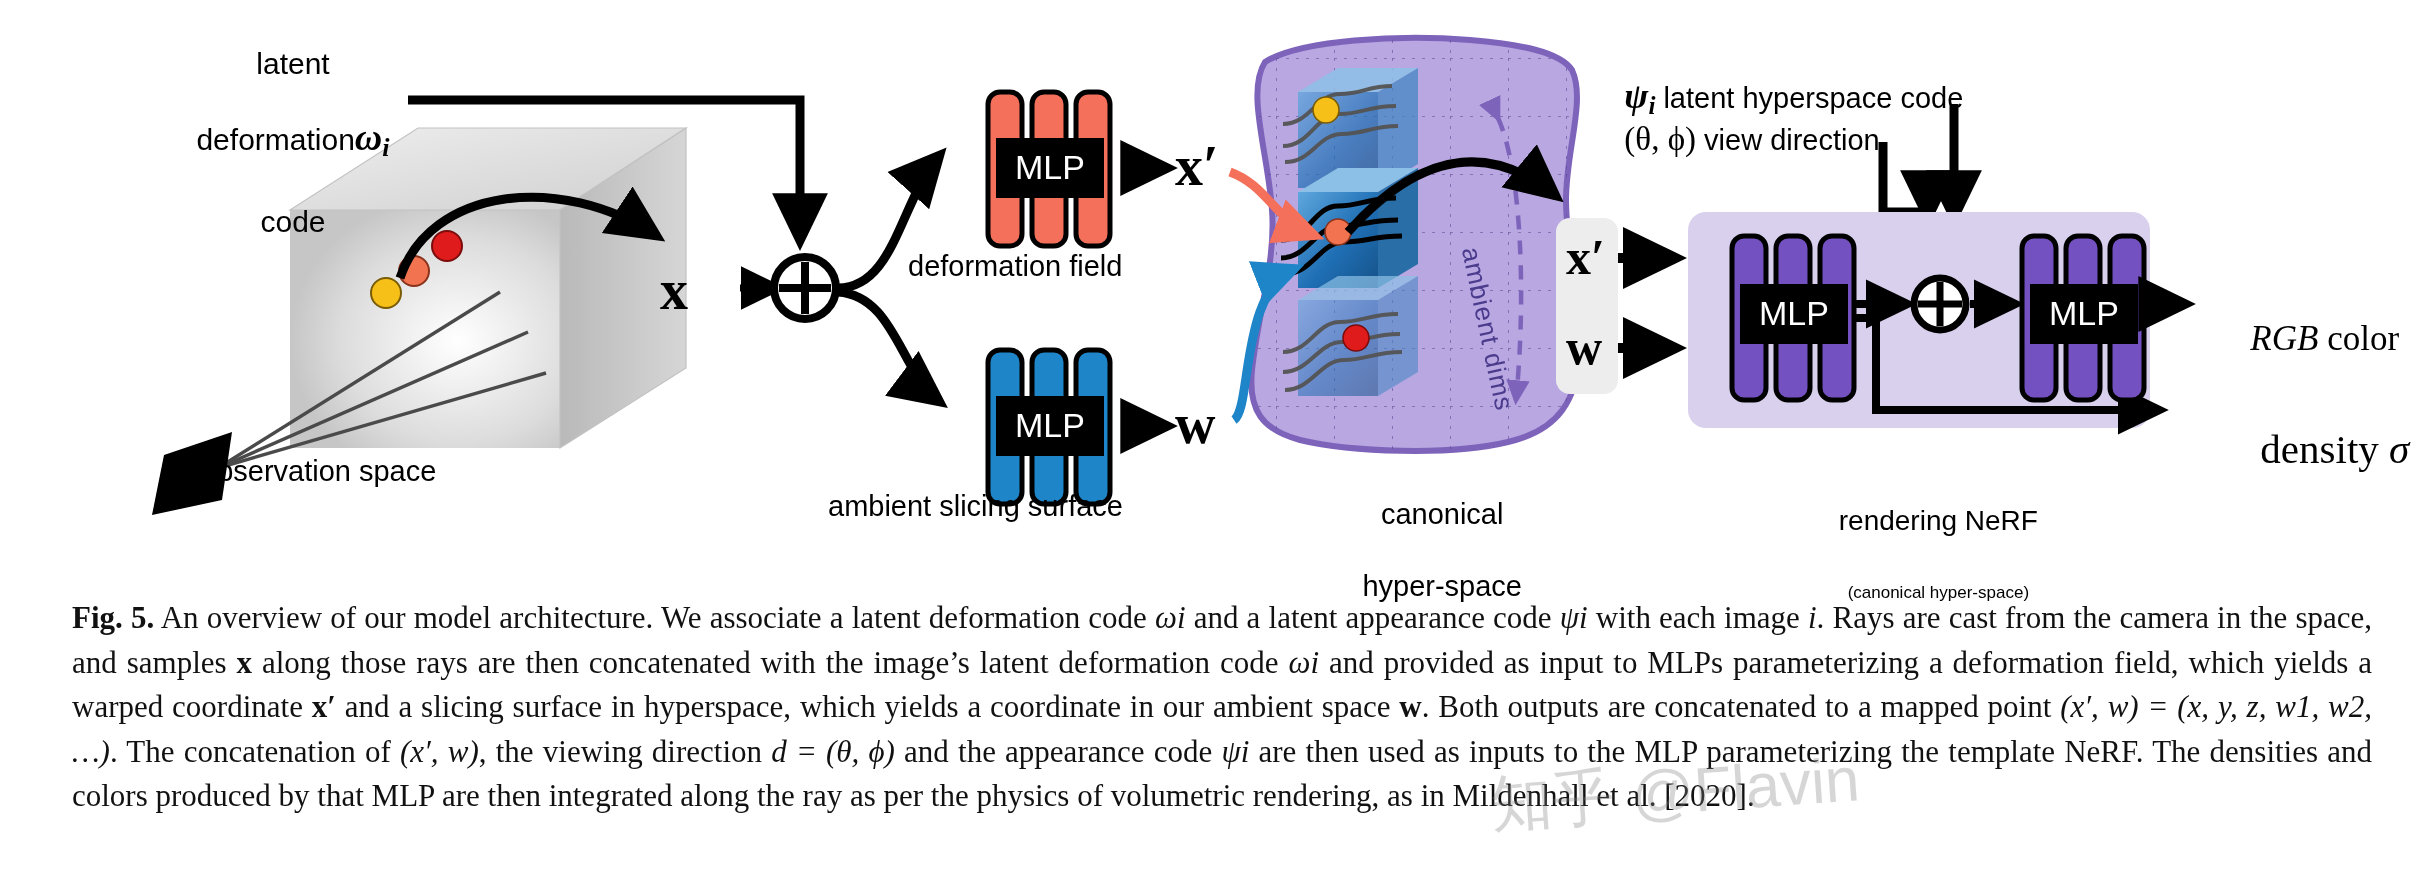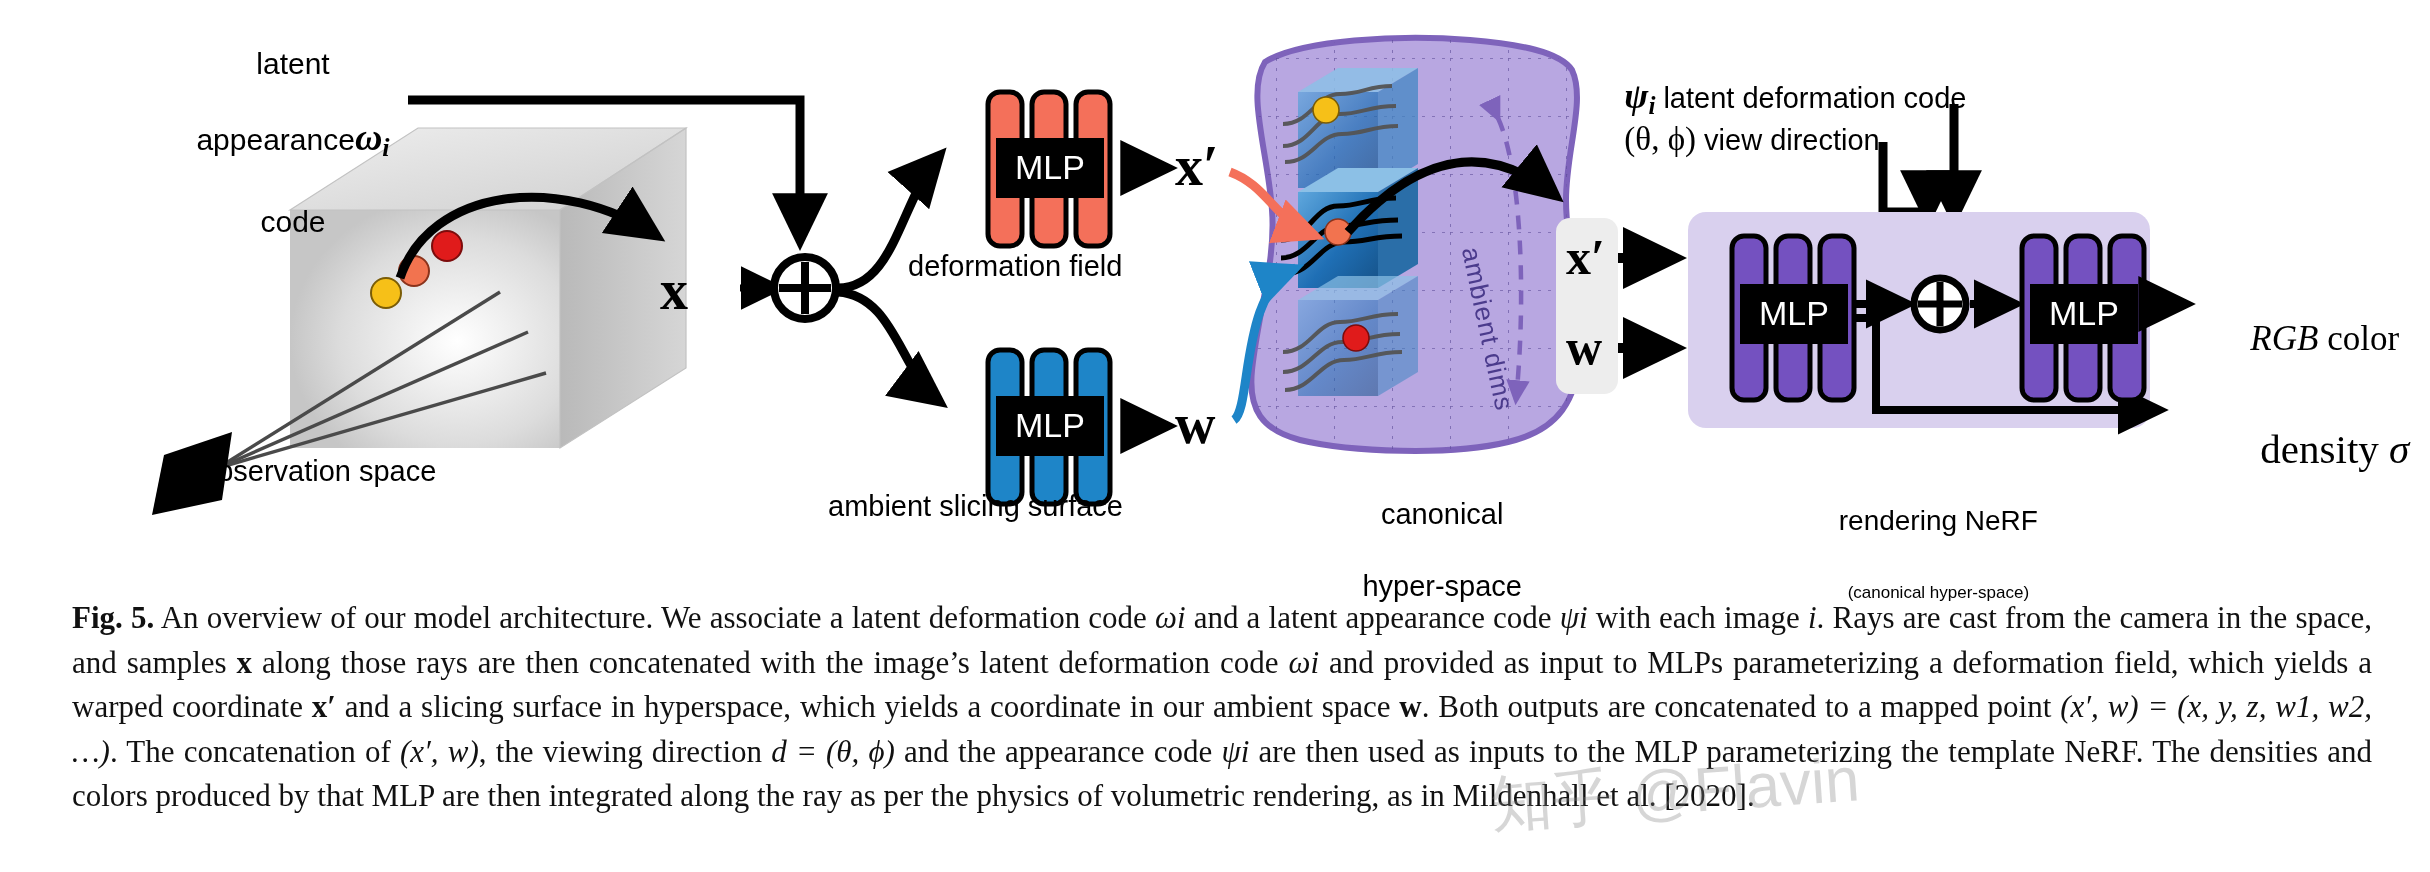--- a/index.html
+++ b/index.html
@@ -240,21 +240,21 @@
         <rect x="2066" y="236" width="34" height="164" rx="12" fill="#7451C0" stroke="#000" stroke-width="5"></rect>
         <rect x="2110" y="236" width="34" height="164" rx="12" fill="#7451C0" stroke="#000" stroke-width="5"></rect>
         <rect x="2030" y="284" width="108" height="60" fill="#000"></rect>
       </g>
 
       <path d="M2152,304 L2186,304" stroke="#000" stroke-width="9" fill="none" marker-end="url(#ar)"></path>
     </svg>
 
     <div class="lbl t-latent sans">
       <span>latent</span><br>
-      <span>appearance</span><span class="t-omega">ω</span><span class="t-omega" style="font-size:26px;vertical-align:-6px;">i</span><br>
+      <span>deformation</span><span class="t-omega">ω</span><span class="t-omega" style="font-size:26px;vertical-align:-6px;">i</span><br>
       <span>code</span>
     </div>
 
     <div class="lbl t-obs sans">observation space</div>
 
     <div class="bigx" style="left:660px;top:258px;">x</div>
 
     <div class="lbl t-defo sans">deformation field</div>
 
     <div class="lbl t-amb sans">ambient slicing surface</div>
@@ -273,21 +273,21 @@
     <div class="lbl t-canon sans">
       <span>canonical</span><br>
       <span>hyper-space</span>
     </div>
 
     <div class="xw-box" style="left:1556px;top:218px;width:62px;height:176px;"></div>
     <div class="xw-txt" style="left:1566px;top:228px;">x′</div>
     <div class="xw-txt" style="left:1566px;top:318px;">w</div>
 
     <div class="lbl t-psi">
-      <span class="mathbf" style="font-style:italic;font-size:36px;">ψ</span><span class="mathbf" style="font-style:italic;font-size:25px;vertical-align:-6px;">i</span><span class="sans"> latent deformation code</span>
+      <span class="mathbf" style="font-style:italic;font-size:36px;">ψ</span><span class="mathbf" style="font-style:italic;font-size:25px;vertical-align:-6px;">i</span><span class="sans"> latent hyperspace code</span>
     </div>
     <div class="lbl t-view">
       <span class="serif" style="font-size:33px;">(θ, ϕ)</span><span class="sans"> view direction</span>
     </div>
 
     <div class="lbl t-tnerf sans">
       <span>rendering NeRF</span><br>
       <span class="sub">(canonical hyper-space)</span>
     </div>
 

